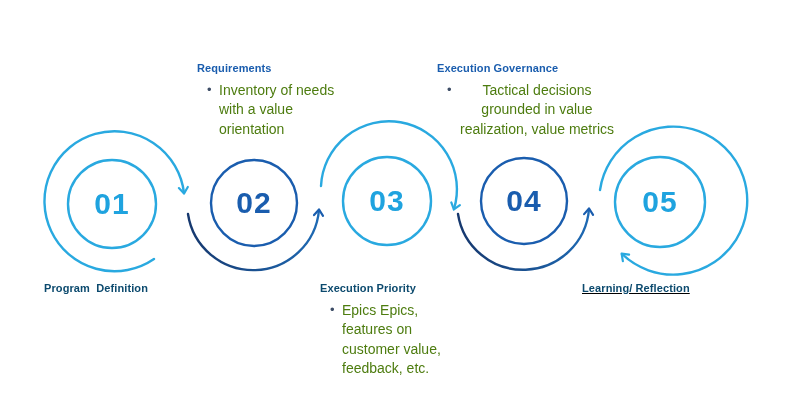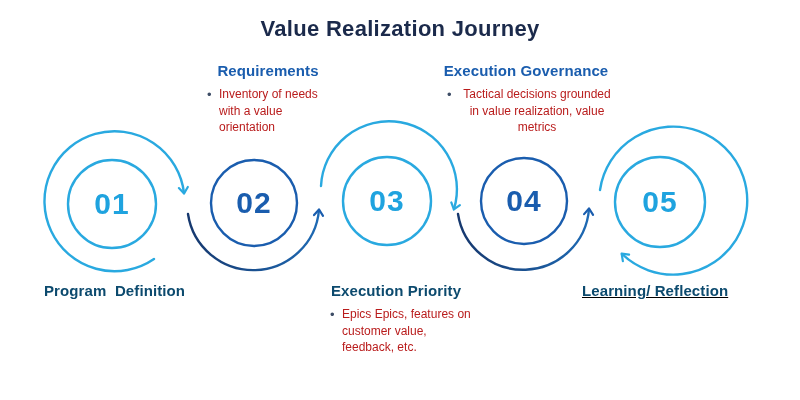--- a/index.html
+++ b/index.html
@@ -12,40 +12,39 @@
     font-size:22px;font-weight:700;color:#1b2a4b;letter-spacing:.3px;
   }
   .journey-svg{position:absolute;left:0;top:0;}
   .num{
     font-family:"Liberation Sans",sans-serif;font-size:30px;font-weight:700;letter-spacing:1px;
   }
   .num-light{fill:#1fa3df;}
   .num-dark{fill:#1a5dae;}
   .step-block{position:absolute;}
   .step-title{
-    font-size:15px;font-weight:700;margin:0 0 7px 0;white-space:pre-wrap;letter-spacing:.1px;text-align:center;
+    font-size:11px;font-weight:700;margin:0 0 7px 0;white-space:pre-wrap;letter-spacing:.1px;
   }
   .t-light{color:#0c4a6e;}
   .t-dark{color:#1a5dae;}
   .bullets{list-style:none;margin:0;padding:0 0 0 10px;}
   .bullets li{
-    position:relative;padding-left:12px;font-size:12px;line-height:1.38;color:#b91c1c;
+    position:relative;padding-left:12px;font-size:14px;line-height:1.38;color:#4d7c0f;
     margin-bottom:4px;
   }
   .bullets li::before{
     content:"\2022";position:absolute;left:0;top:0;color:#3d4d66;font-size:13px;
   }
   .w-req{width:132px;} .w-gov{width:168px;text-align:center;} .w-pri{width:142px;} .w-lea{width:152px;}
 </style>
 </head>
 <body>
 
 <div class="canvas">
 
-  <div class="title">Value Realization Journey</div>
 
   <svg class="journey-svg" width="800" height="400" viewBox="0 0 800 400">
     <defs>
       <linearGradient id="g2" gradientUnits="userSpaceOnUse" x1="188" y1="214" x2="319" y2="210">
         <stop offset="0" stop-color="#16386e"></stop>
         <stop offset="1" stop-color="#1e6ab4"></stop>
       </linearGradient>
       <linearGradient id="g4" gradientUnits="userSpaceOnUse" x1="458" y1="214" x2="589" y2="209">
         <stop offset="0" stop-color="#16386e"></stop>
         <stop offset="1" stop-color="#1e6ab4"></stop>

